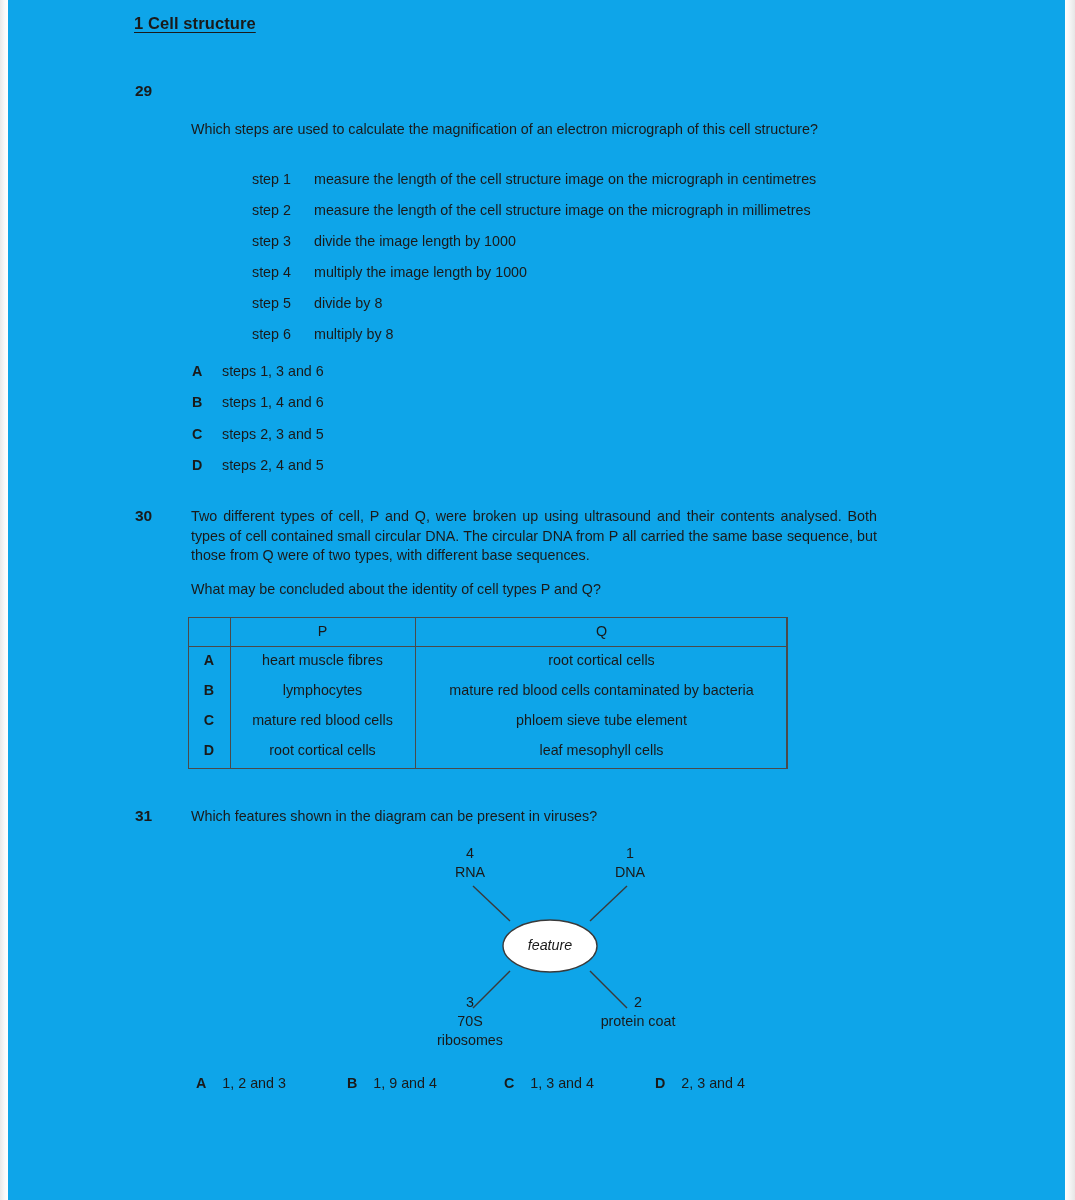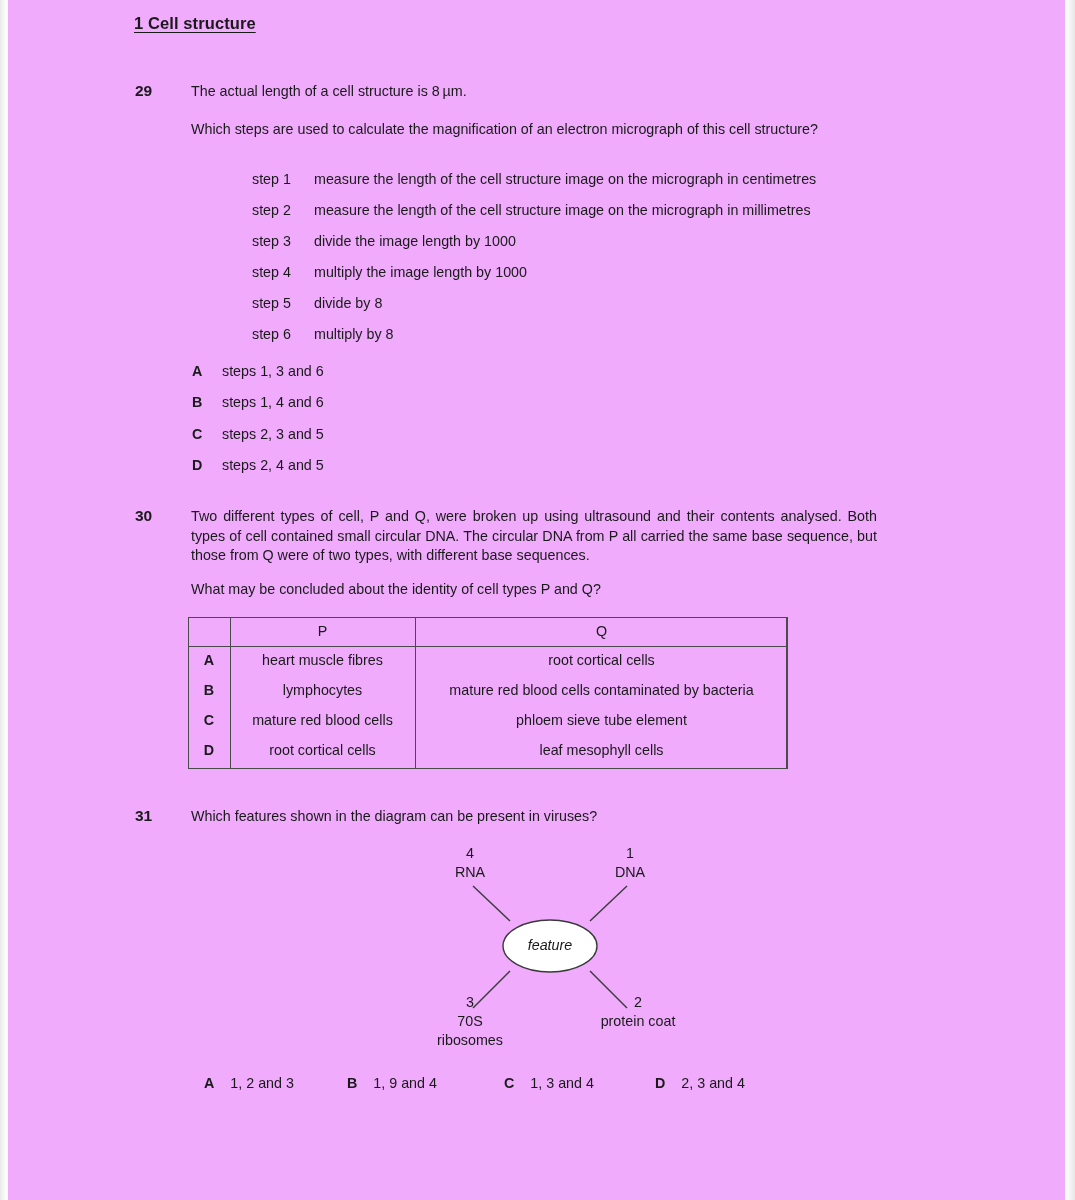--- a/index.html
+++ b/index.html
@@ -13,21 +13,21 @@
     position: relative;
     font-family: "Liberation Sans", sans-serif;
     color: #1a1a1a;
     overflow: hidden;
   }
   .page {
     position: absolute;
     left: 0; top: 0;
     width: 1075px;
     height: 1200px;
-    background: #f0abfc;
+    background: #0ea5e9;
     box-sizing: border-box;
   }
   
   .edge-left {
     position: absolute; left: 0; top: 0; width: 8px; height: 1200px;
     background: linear-gradient(to right, #e9e9e9, #fafafa 60%, #ffffff);
   }
   .edge-right {
     position: absolute; right: 0; top: 0; width: 10px; height: 1200px;
     background: linear-gradient(to left, #e6e6e6, #f7f7f7 60%, #ffffff);
@@ -178,21 +178,20 @@
 <body>
 
 <div class="page">
 
   <div class="edge-left"></div>
   <div class="edge-right"></div>
 
   <div class="title">1 Cell structure</div>
 
   <div class="qnum" style="top:82px;">29</div>
-  <div class="qbody" style="top:82px;">The actual length of a cell structure is 8 µm.</div>
   <div class="qbody justified" style="top:120px;">Which steps are used to calculate the magnification of an electron micrograph of this cell structure?</div>
 
   <div class="steps">
     <div class="step-row">
       <span class="step-label">step 1</span>
       <span class="step-text">measure the length of the cell structure image on the micrograph in centimetres</span>
     </div>
     <div class="step-row">
       <span class="step-label">step 2</span>
       <span class="step-text">measure the length of the cell structure image on the micrograph in millimetres</span>
@@ -304,21 +303,21 @@
 
     <div class="dlabel" style="left:158px; top:155px; width:160px;">
       <div>2</div>
       <div>protein coat</div>
     </div>
 
     <div class="dlabel" style="left:105px; top:98px; width:90px;font-style:italic;">feature</div>
   </div>
 
   <div class="opts-inline">
-    <div class="item" style="left:12px;">
+    <div class="item" style="left:4px;">
       <b>A</b><span>1, 2 and 3</span>
     </div>
     <div class="item" style="left:155px;">
       <b>B</b><span>1, 9 and 4</span>
     </div>
     <div class="item" style="left:312px;">
       <b>C</b><span>1, 3 and 4</span>
     </div>
     <div class="item" style="left:463px;">
       <b>D</b><span>2, 3 and 4</span>

